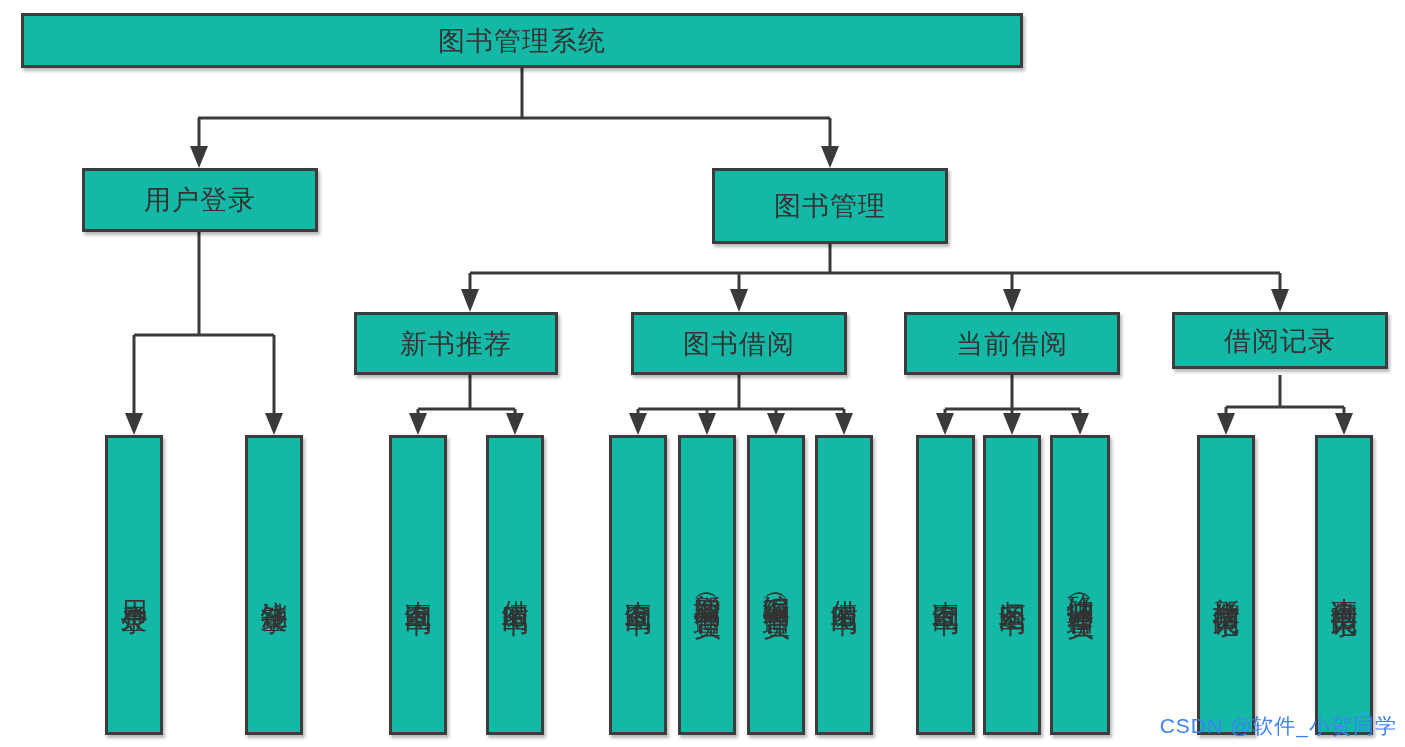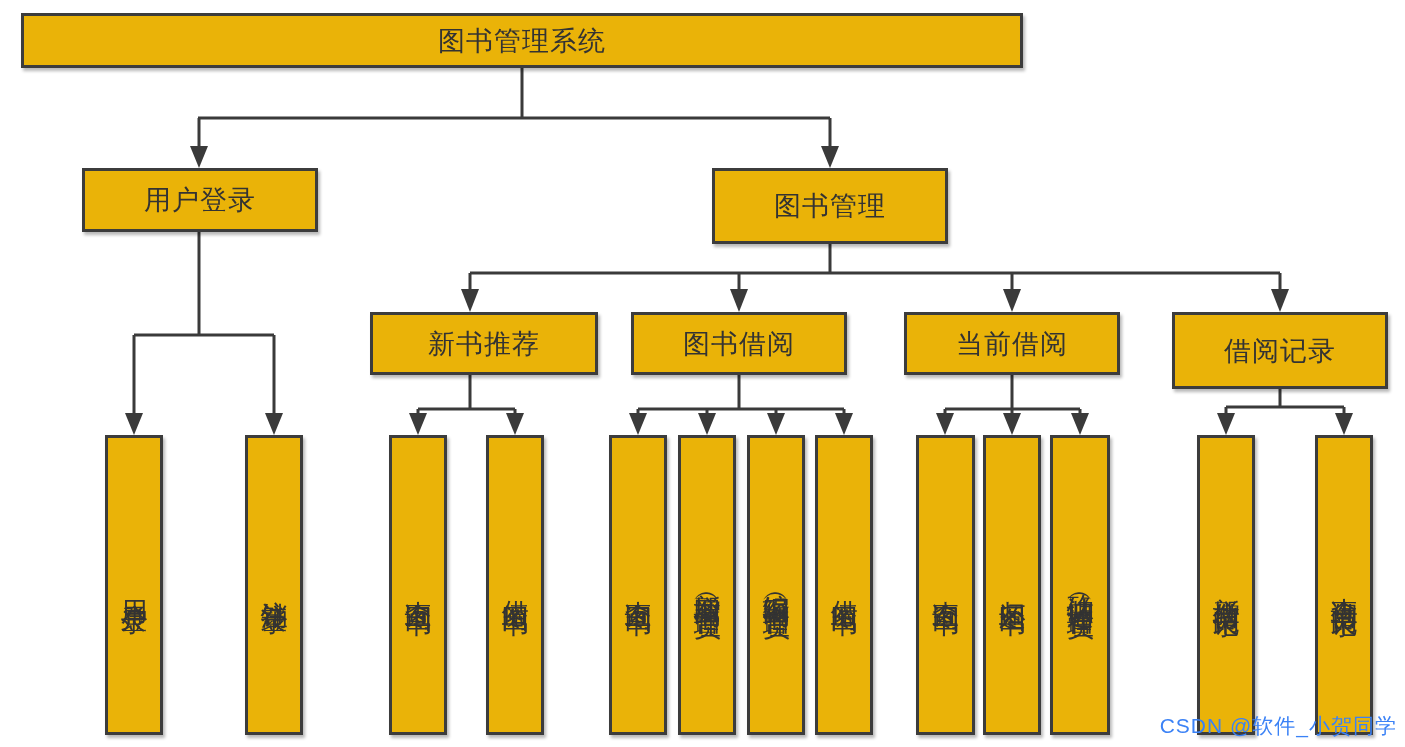--- a/index.html
+++ b/index.html
@@ -27,21 +27,21 @@
     stroke-width: 3;
     fill: none;
   }
   svg.connectors path.arrow {
     fill: #3a3a3a;
     stroke: none;
   }
   .node {
     position: absolute;
     box-sizing: border-box;
-    background: #eab308;
+    background: #14b8a6;
     border: 3px solid #3c3c3c;
     box-shadow: 2px 3px 3px rgba(0,0,0,0.28);
     display: flex;
     align-items: center;
     justify-content: center;
     color: #333333;
   }
   .node.h span {
     font-size: 27px;
     letter-spacing: 1px;
@@ -109,30 +109,30 @@
     <span>图书管理系统</span>
   </div>
 
   <div class="node h" style="left:82px;top:168px;width:236px;height:64px">
     <span>用户登录</span>
   </div>
   <div class="node h" style="left:712px;top:168px;width:236px;height:76px">
     <span>图书管理</span>
   </div>
 
-  <div class="node h" style="left:370px;top:312px;width:228px;height:63px">
+  <div class="node h" style="left:354px;top:312px;width:204px;height:63px">
     <span>新书推荐</span>
   </div>
   <div class="node h" style="left:631px;top:312px;width:216px;height:63px">
     <span>图书借阅</span>
   </div>
   <div class="node h" style="left:904px;top:312px;width:216px;height:63px">
     <span>当前借阅</span>
   </div>
-  <div class="node h" style="left:1172px;top:312px;width:216px;height:77px">
+  <div class="node h" style="left:1172px;top:312px;width:216px;height:57px">
     <span>借阅记录</span>
   </div>
 
   <div class="node v" style="left:105px;top:435px;width:58px;height:300px">
     <span>用户登录</span>
   </div>
   <div class="node v" style="left:245px;top:435px;width:58px;height:300px">
     <span>注销登录</span>
   </div>
 

